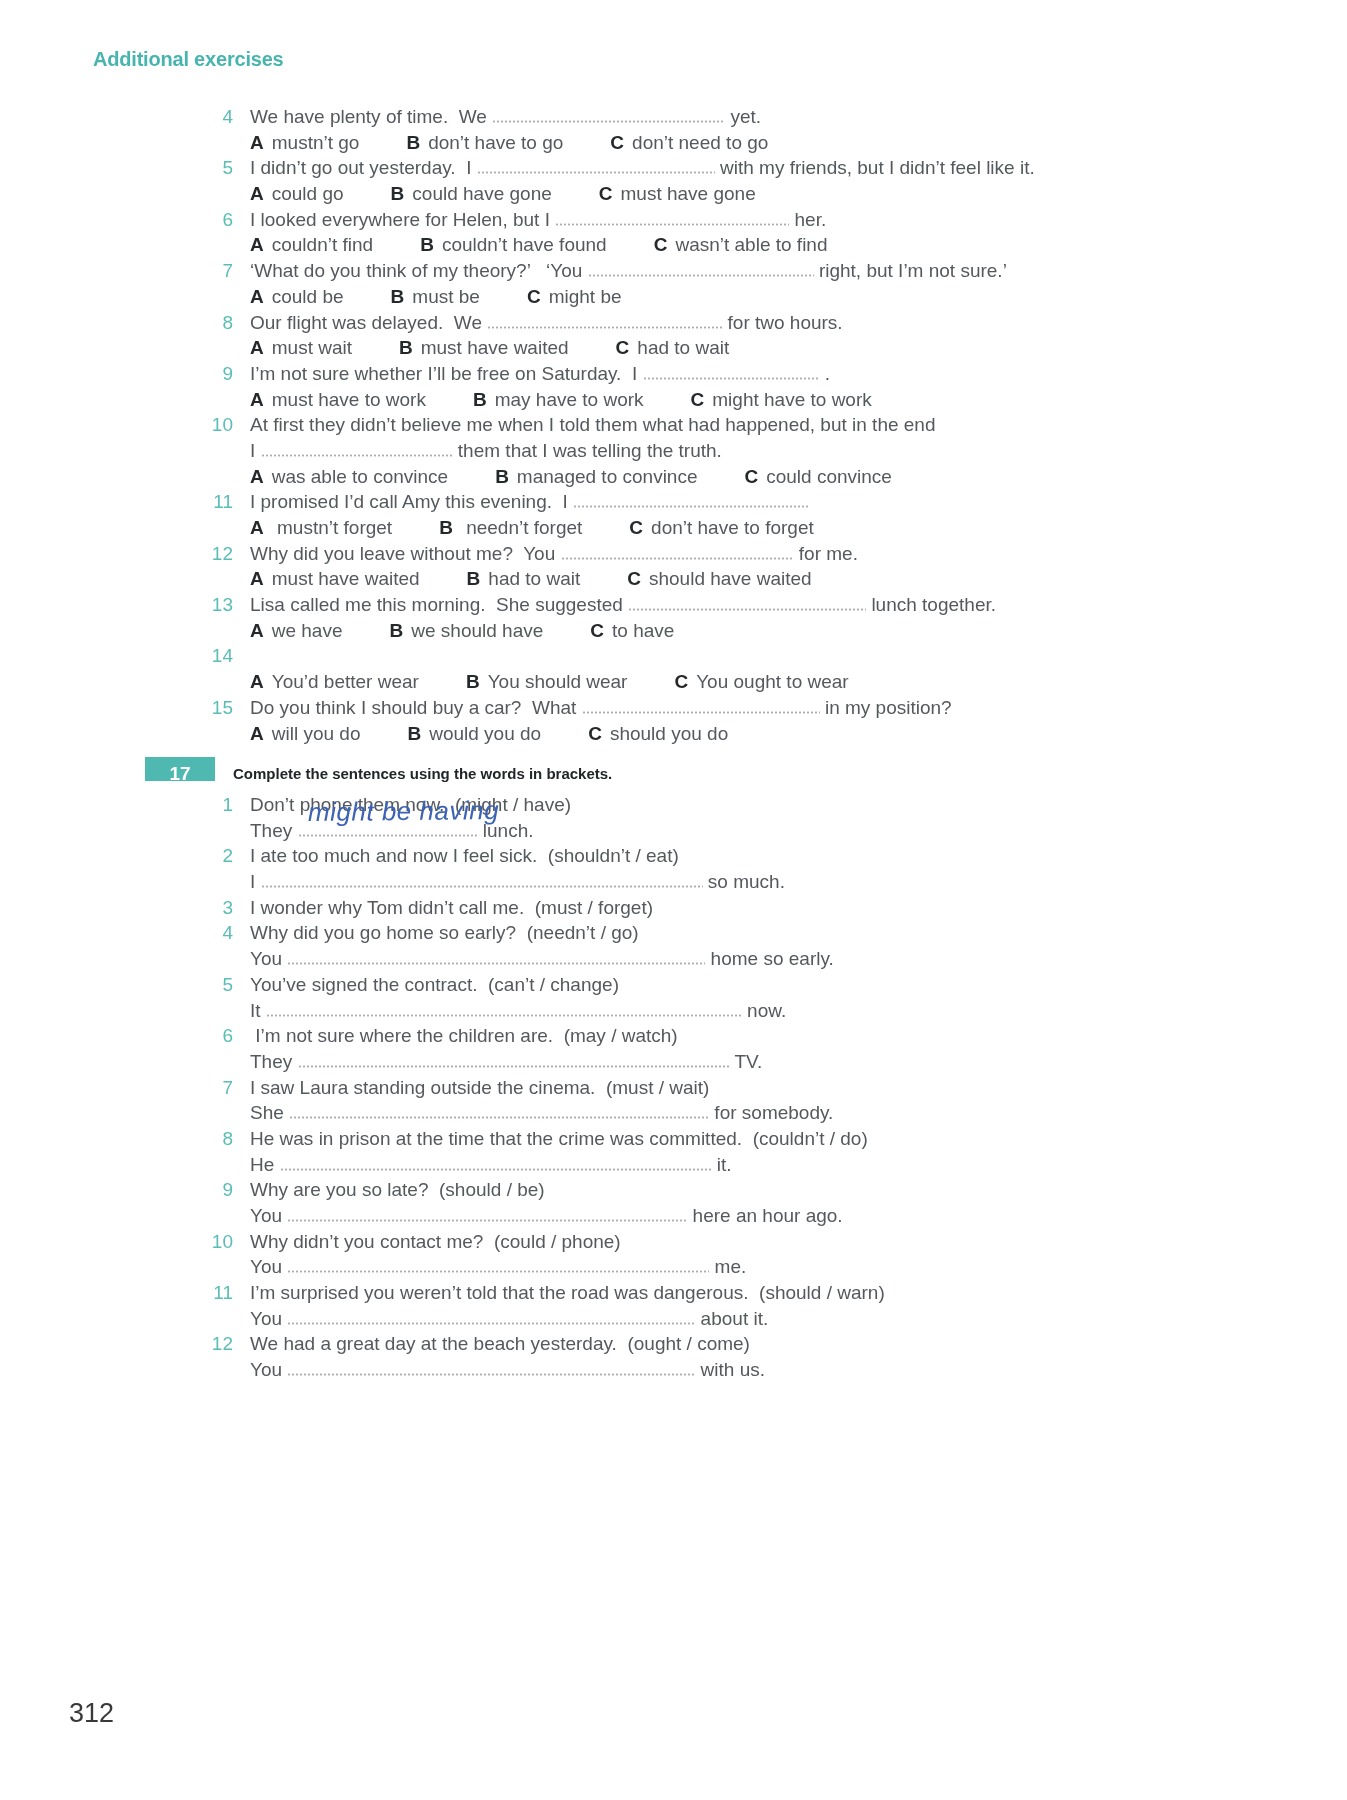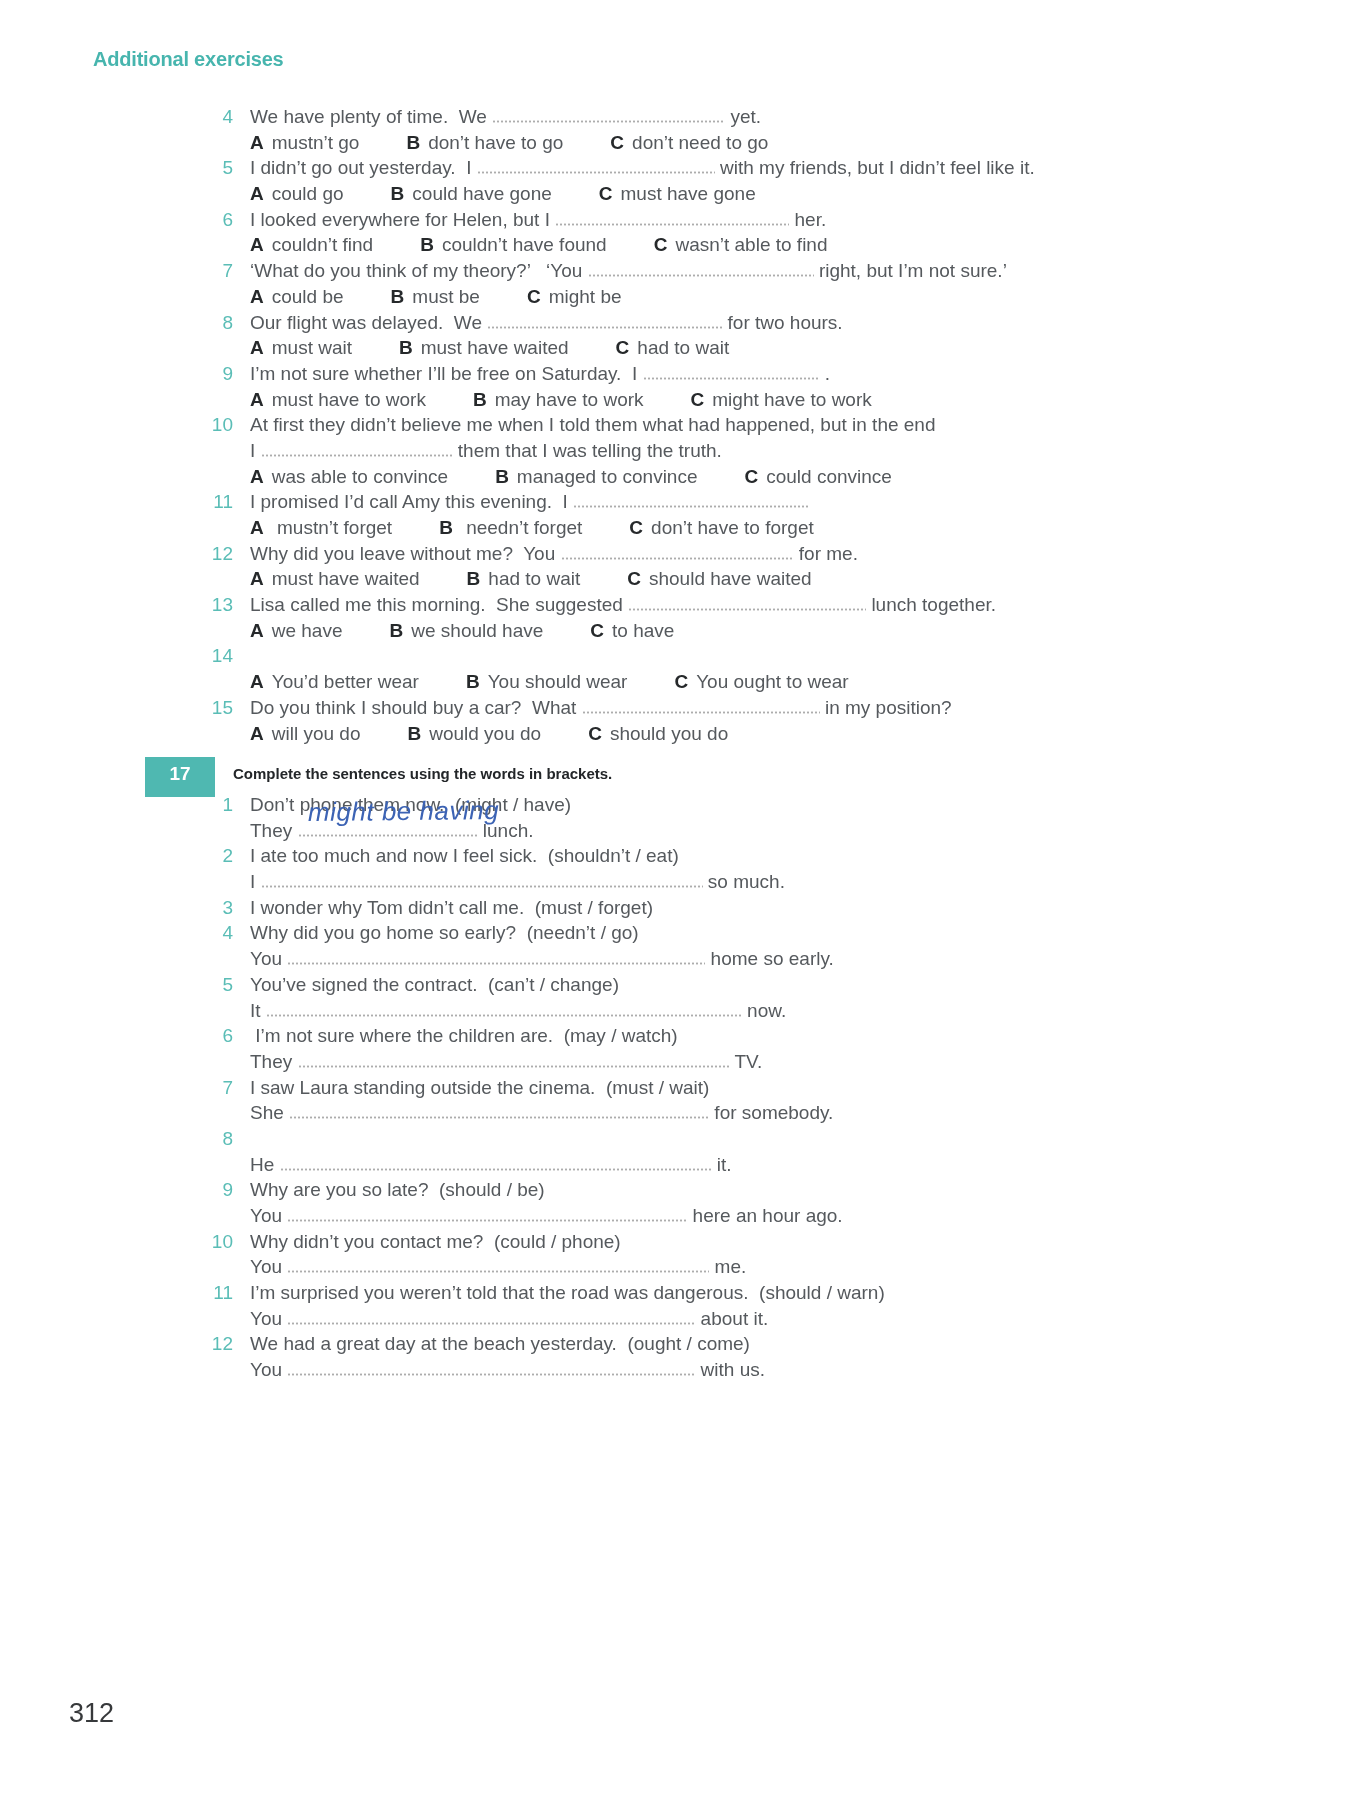--- a/index.html
+++ b/index.html
@@ -45,21 +45,21 @@
     font-size:26px;line-height:26px;
     color:#3c63b4;font-style:italic;font-weight:500;
     white-space:nowrap;
     transform:rotate(-0.6deg);
     letter-spacing:0.5px;
   }
   .opt{display:inline-block;margin-right:47px;}
   .opt .letter{color:#26292b;font-weight:700;margin-right:8px;}
   .ex-head-box{
     position:absolute;left:145px;top:757px;
-    width:70px;height:40px;
+    width:70px;height:24px;
     background:#4fb8b1;
     color:#ffffff;font-size:19px;font-weight:700;
     text-align:center;line-height:33px;
   }
   .ex-instruction{
     position:absolute;left:233px;top:757px;
     font-size:15px;font-weight:700;color:#232629;
     line-height:33px;
   }
   .page-number{
@@ -111,21 +111,21 @@
       <div class="row"><span class="qtext">I <span class="blank" style="width: 442px;"></span> so much.</span></div>
       <div class="row"><span class="qnum">3</span><span class="qtext">I wonder why Tom didn’t call me.  (must / forget)</span></div>
       <div class="row"><span class="qnum">4</span><span class="qtext">Why did you go home so early?  (needn’t / go)</span></div>
       <div class="row"><span class="qtext">You <span class="blank" style="width: 418px;"></span> home so early.</span></div>
       <div class="row"><span class="qnum">5</span><span class="qtext">You’ve signed the contract.  (can’t / change)</span></div>
       <div class="row"><span class="qtext">It <span class="blank" style="width: 476px;"></span> now.</span></div>
       <div class="row"><span class="qnum">6</span><span class="qtext"> I’m not sure where the children are.  (may / watch)</span></div>
       <div class="row"><span class="qtext">They <span class="blank" style="width: 432px;"></span> TV.</span></div>
       <div class="row"><span class="qnum">7</span><span class="qtext">I saw Laura standing outside the cinema.  (must / wait)</span></div>
       <div class="row"><span class="qtext">She <span class="blank" style="width: 420px;"></span> for somebody.</span></div>
-      <div class="row"><span class="qnum">8</span></div>
+      <div class="row"><span class="qnum">8</span><span class="qtext">He was in prison at the time that the crime was committed.  (couldn’t / do)</span></div>
       <div class="row"><span class="qtext">He <span class="blank" style="width: 432px;"></span> it.</span></div>
       <div class="row"><span class="qnum">9</span><span class="qtext">Why are you so late?  (should / be)</span></div>
       <div class="row"><span class="qtext">You <span class="blank" style="width: 400px;"></span> here an hour ago.</span></div>
       <div class="row"><span class="qnum">10</span><span class="qtext">Why didn’t you contact me?  (could / phone)</span></div>
       <div class="row"><span class="qtext">You <span class="blank" style="width: 422px;"></span> me.</span></div>
       <div class="row"><span class="qnum">11</span><span class="qtext">I’m surprised you weren’t told that the road was dangerous.  (should / warn)</span></div>
       <div class="row"><span class="qtext">You <span class="blank" style="width: 408px;"></span> about it.</span></div>
       <div class="row"><span class="qnum">12</span><span class="qtext">We had a great day at the beach yesterday.  (ought / come)</span></div>
       <div class="row"><span class="qtext">You <span class="blank" style="width: 408px;"></span> with us.</span></div>
     </section>

